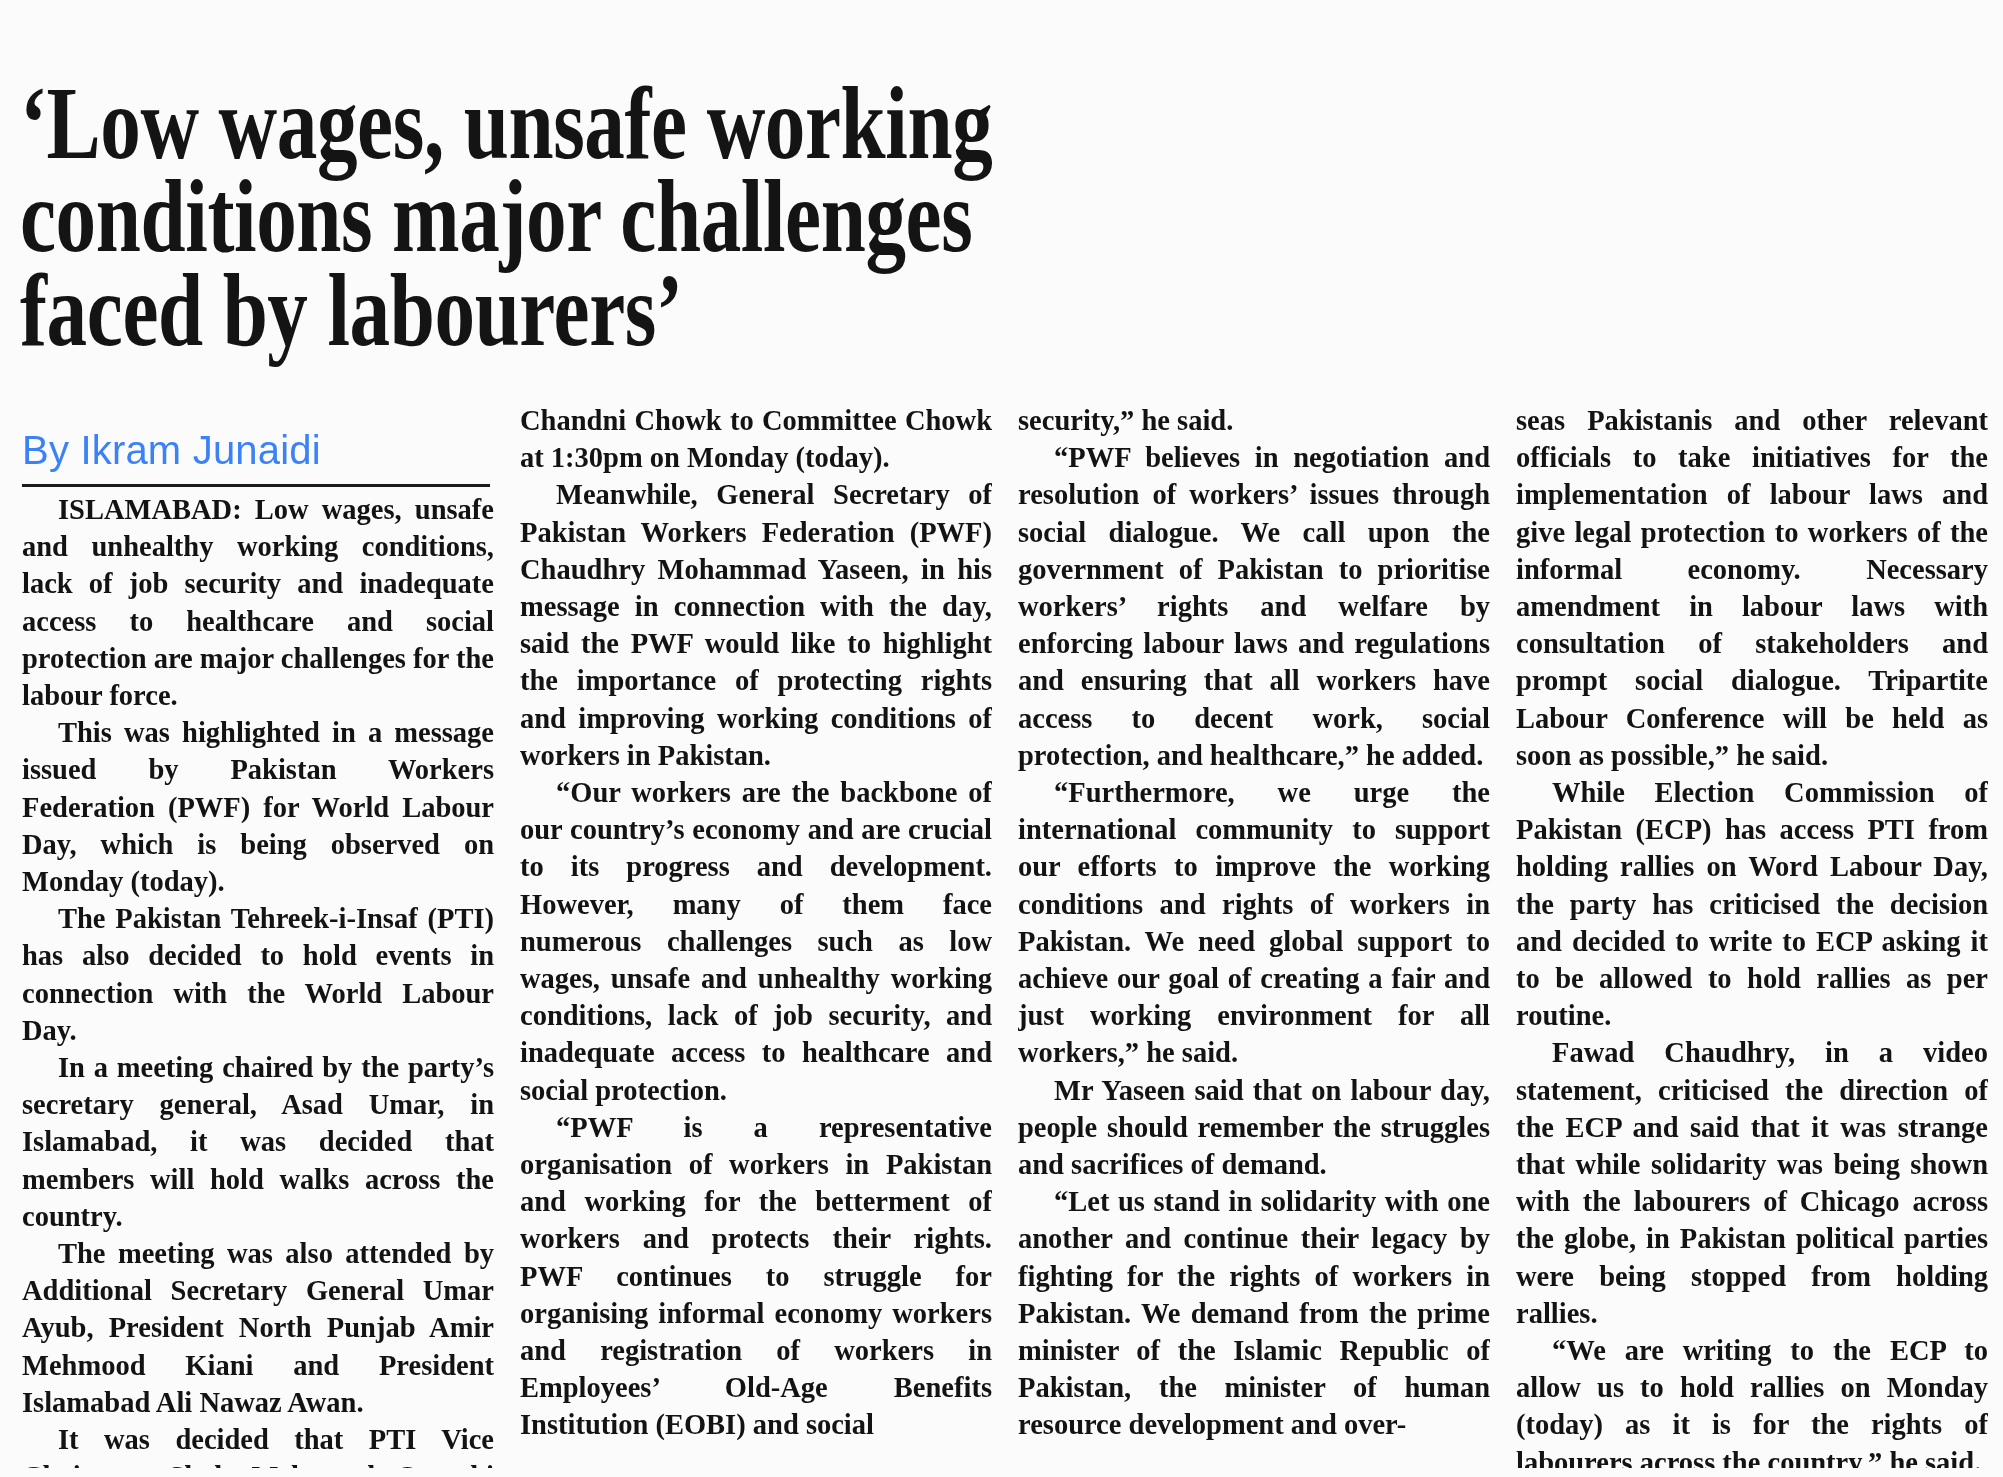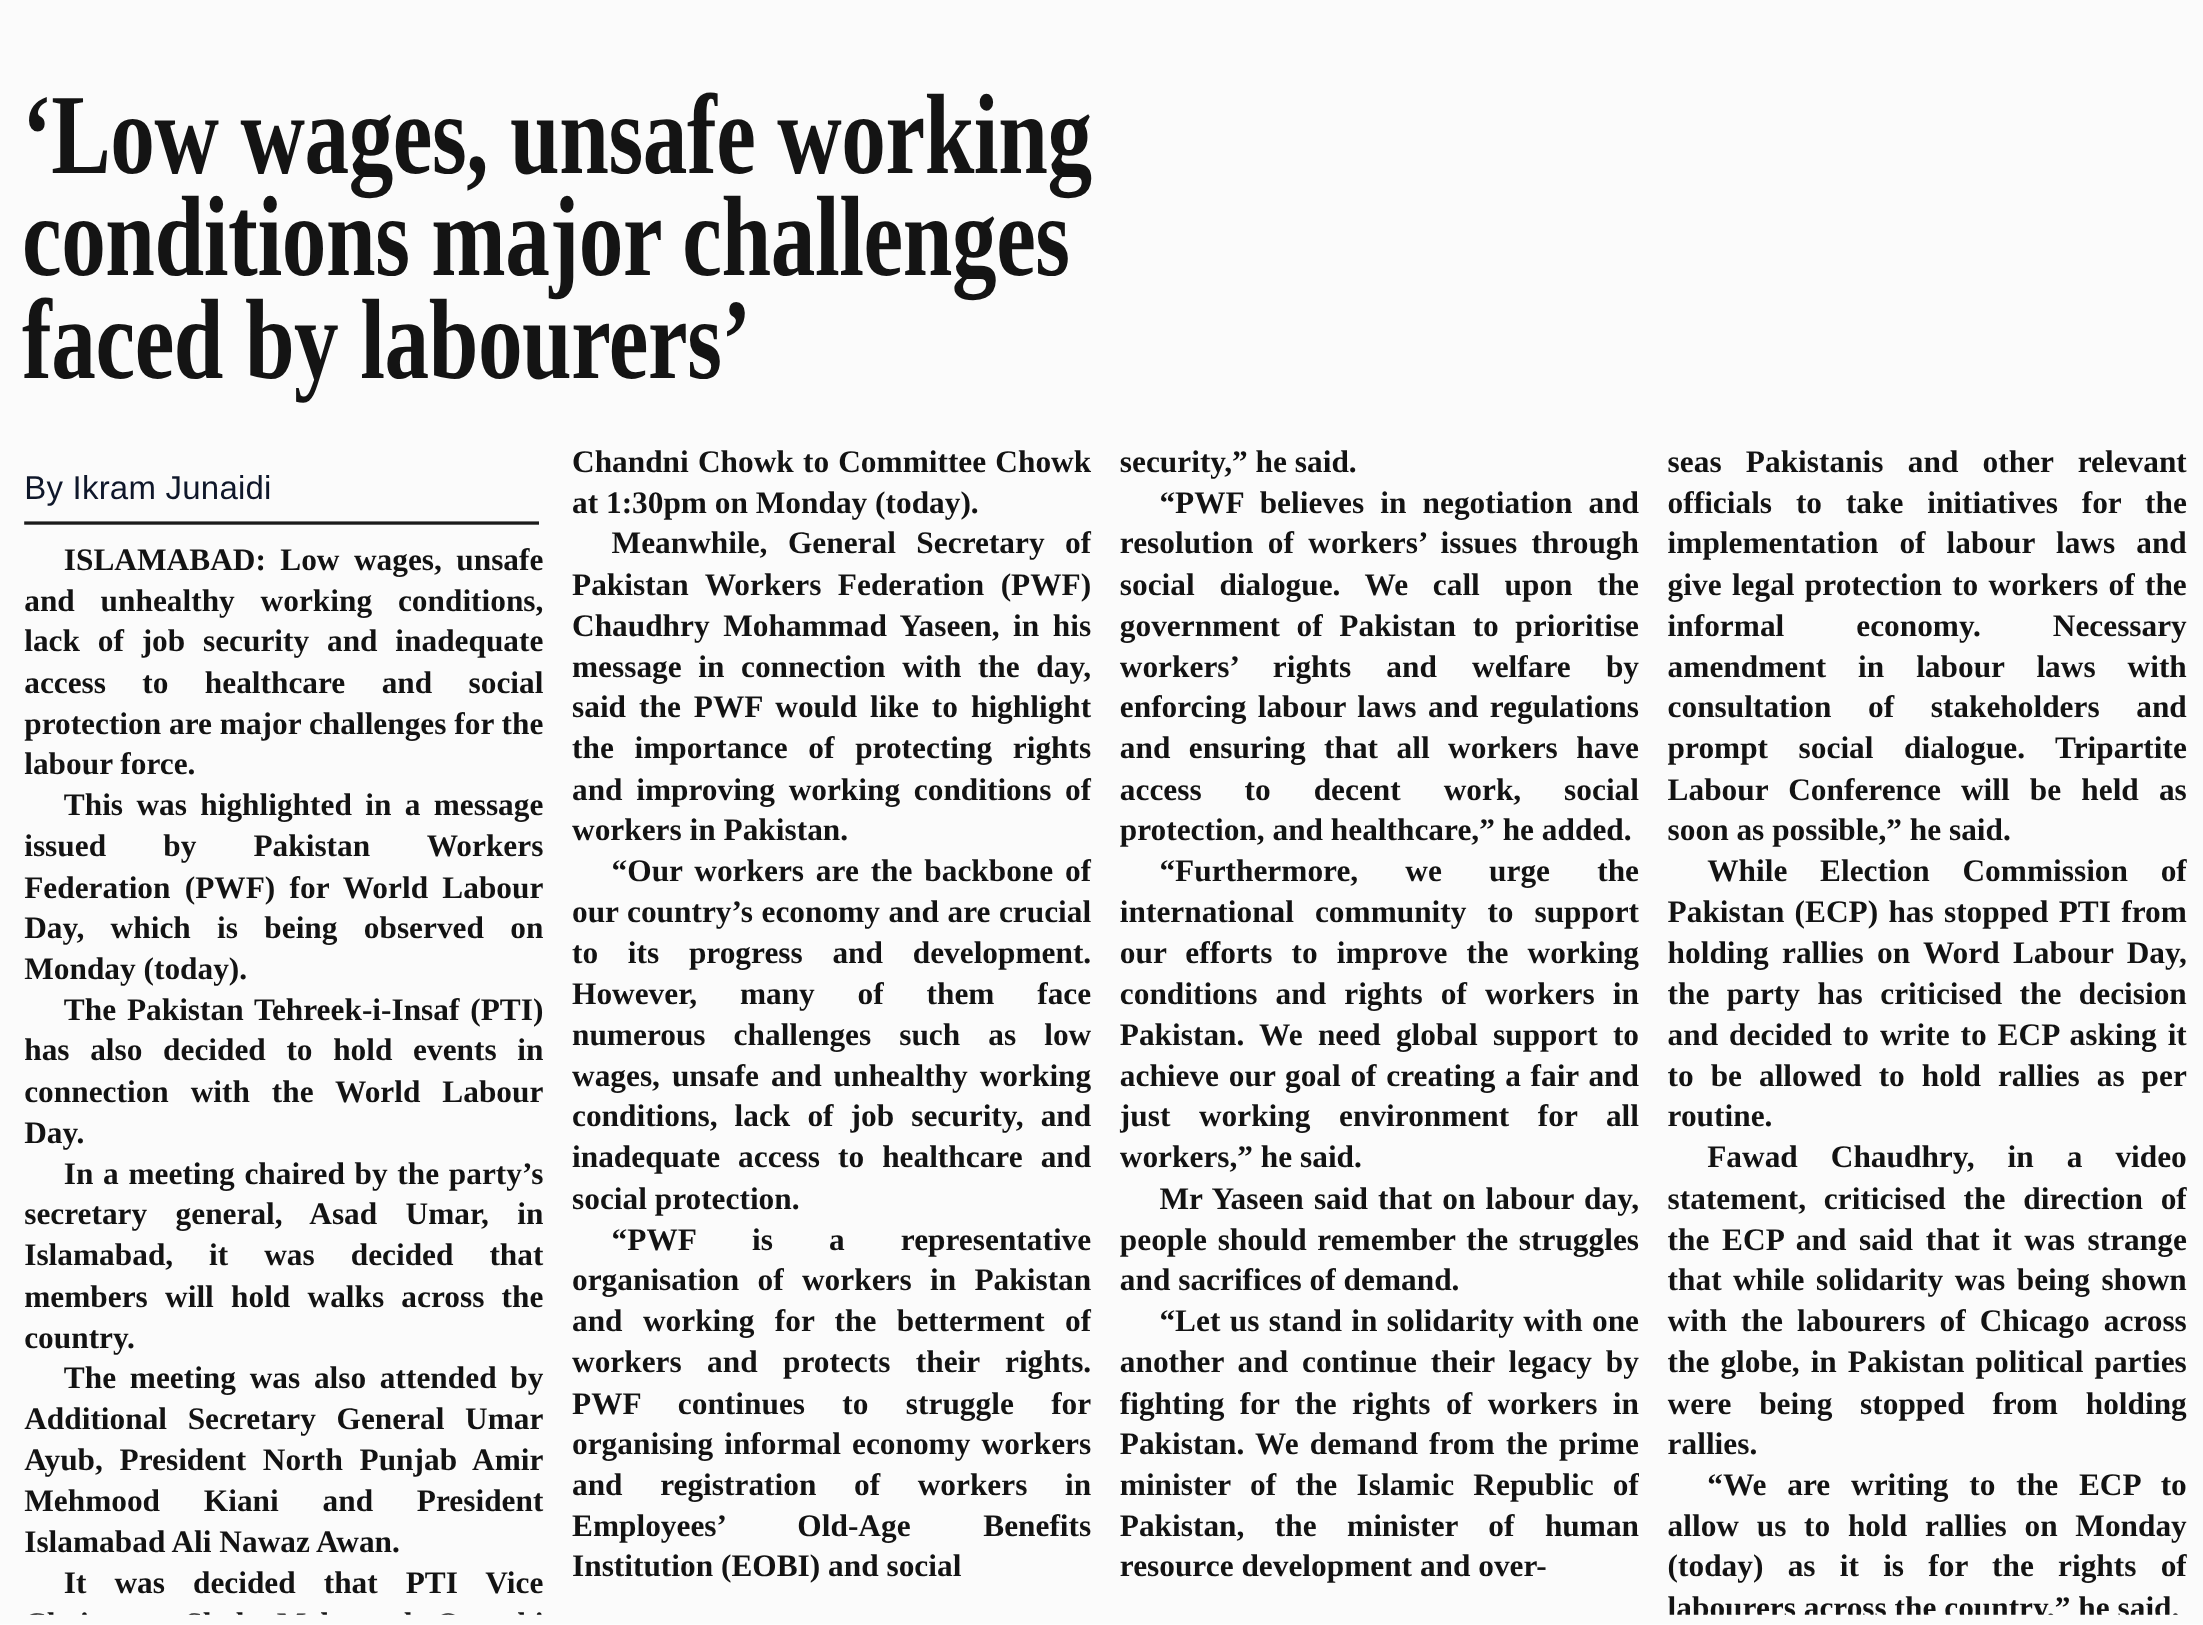--- a/index.html
+++ b/index.html
@@ -37,23 +37,23 @@
 
   
   .byline-block {
     position: absolute;
     left: 22px;
     top: 430px;
     width: 468px;
   }
   .byline {
     font-family: "Liberation Sans", "DejaVu Sans", sans-serif;
-    font-size: 30px;
+    font-size: 40px;
     line-height: 1.0;
-    color: #0f172a;
+    color: #3b82f6;
     font-weight: 400;
     letter-spacing: 0.2px;
   }
   .byline-rule {
     margin-top: 14px;
     width: 468px;
     height: 0;
     border-top: 3px solid #1b1b1b;
   }
 
@@ -136,20 +136,20 @@
           <p class="cont">security,” he said.</p>
           <p>“PWF believes in negotiation and resolution of workers’ issues through social dialogue. We call upon the government of Pakistan to prioritise workers’ rights and welfare by enforcing labour laws and regulations and ensuring that all workers have access to decent work, social protection, and healthcare,” he added.</p>
           <p>“Furthermore, we urge the international community to sup­port our efforts to improve the working conditions and rights of workers in Pakistan. We need global support to achieve our goal of creating a fair and just working environment for all workers,” he said.</p>
           <p>Mr Yaseen said that on labour day, people should remember the struggles and sacrifices of demand.</p>
           <p>“Let us stand in solidarity with one another and continue their legacy by fighting for the rights of workers in Pakistan. We demand from the prime min­ister of the Islamic Republic of Pakistan, the minister of human resource development and over-</p>
         </div>
     </div>
     <div class="col col-4">
       <div class="col-inner">
           <p class="cont">seas Pakistanis and other rele­vant officials to take initiatives for the implementation of labour laws and give legal protection to workers of the informal econ­omy. Necessary amendment in labour laws with consultation of stakeholders and prompt social dialogue. Tripartite Labour Conference will be held as soon as possible,” he said.</p>
-          <p>While Election Commission of Pakistan (ECP) has stopped PTI from holding rallies on Word Labour Day, the party has criticised the decision and decided to write to ECP asking it to be allowed to hold rallies as per routine.</p>
+          <p>While Election Commission of Pakistan (ECP) has access PTI from holding rallies on Word Labour Day, the party has criticised the decision and decided to write to ECP asking it to be allowed to hold rallies as per routine.</p>
           <p>Fawad Chaudhry, in a video statement, criticised the direc­tion of the ECP and said that it was strange that while solidar­ity was being shown with the labourers of Chicago across the globe, in Pakistan political par­ties were being stopped from holding rallies.</p>
           <p>“We are writing to the ECP to allow us to hold rallies on Monday (today) as it is for the rights of labourers across the country,” he said.</p>
         </div>
     </div>
   </div>
 
 </div>
 
 </body></html>

